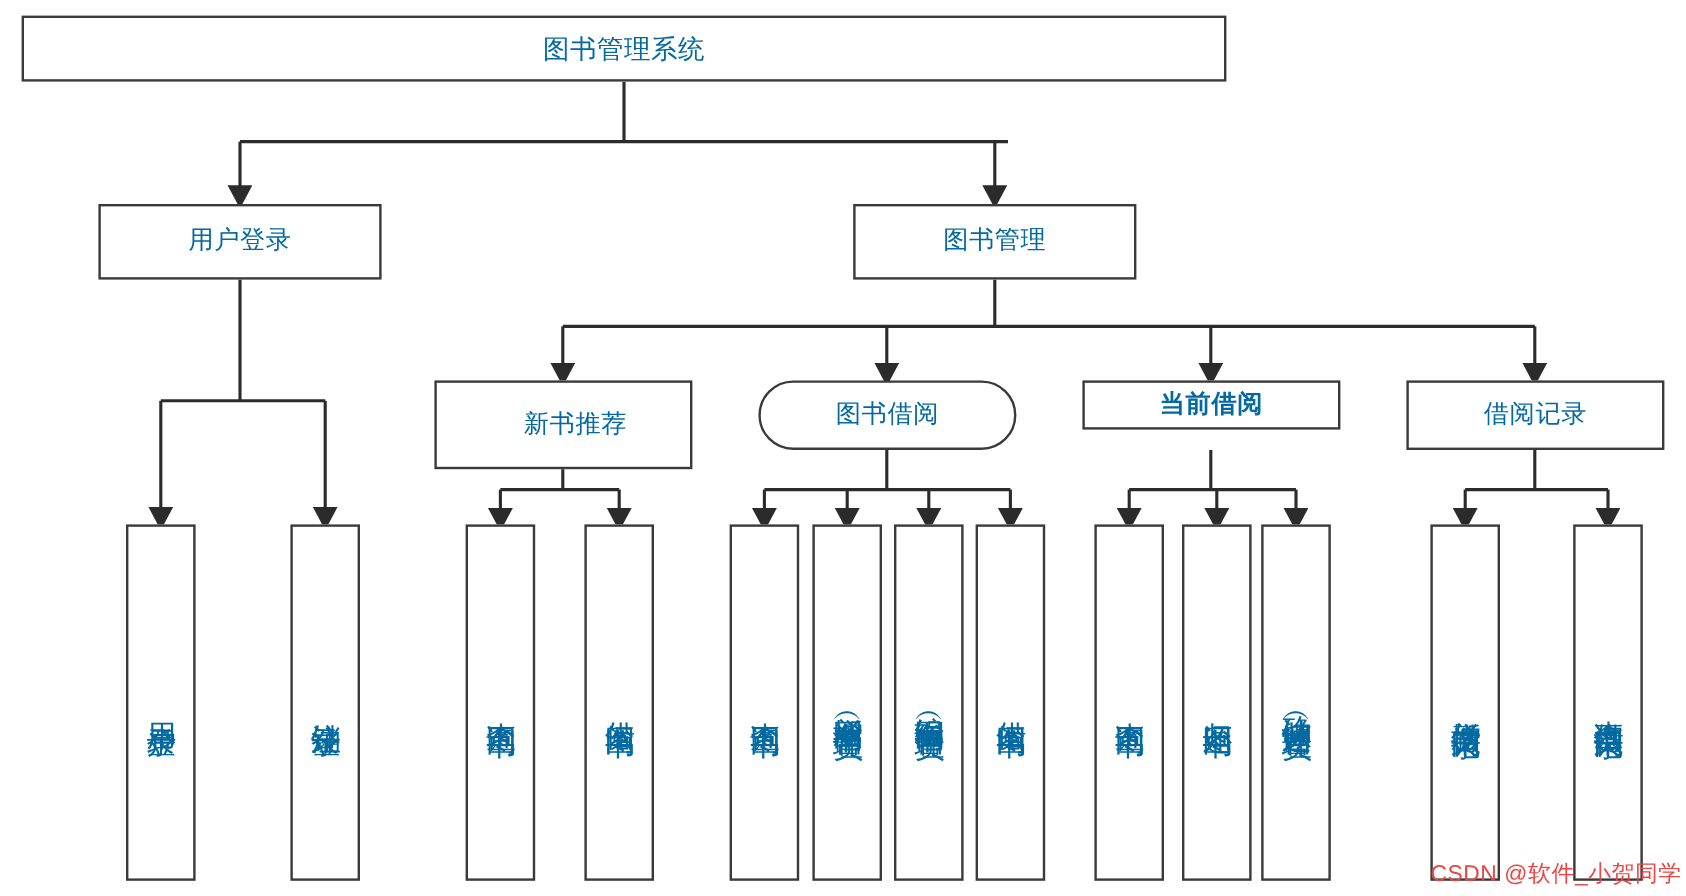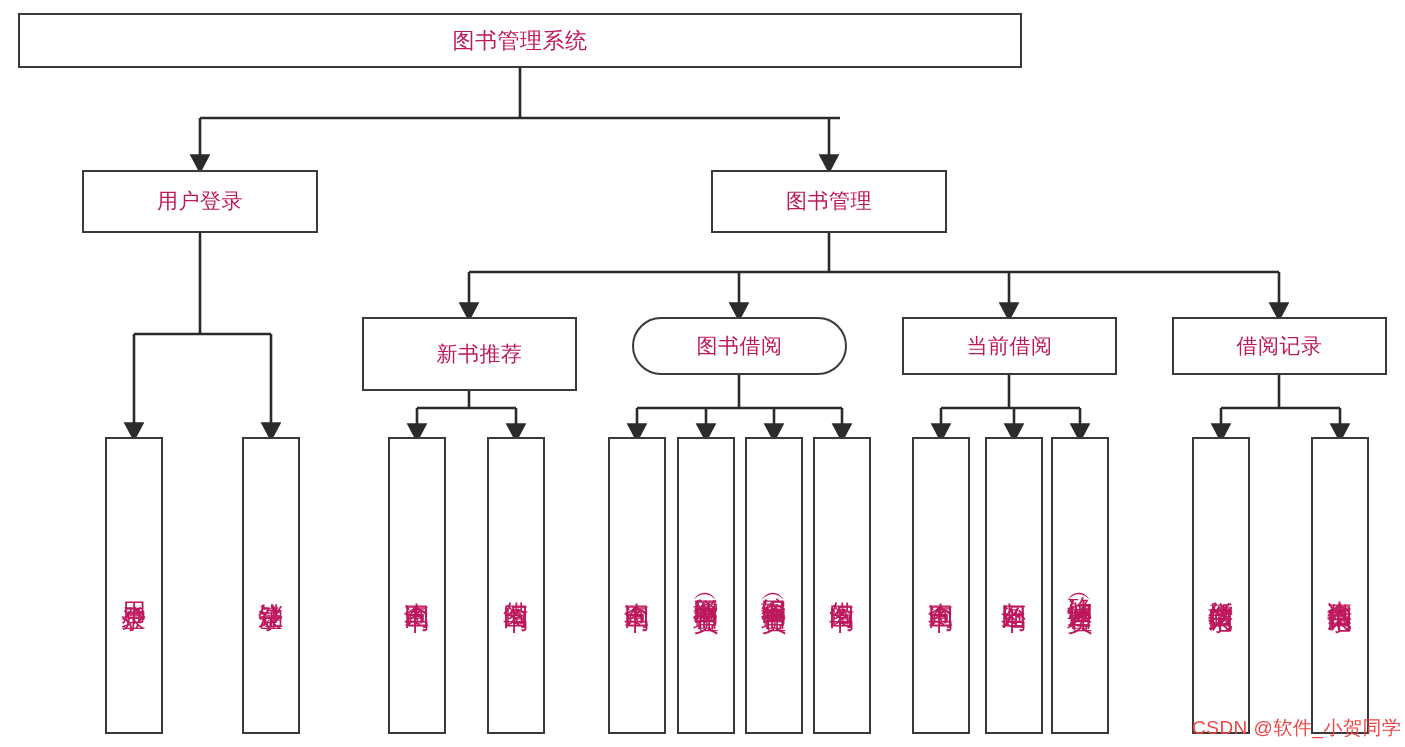--- a/index.html
+++ b/index.html
@@ -32,21 +32,21 @@
     border: 2px solid #3a3a3a;
     display: flex;
     align-items: center;
     justify-content: center;
     color: #1d1d1d;
   }
   .node-label {
     display: block;
     text-align: center;
     line-height: 1.18;
-    color: #be185d;
+    color: #0369a1;
   }
   
   .node.horiz .node-label {
     font-size: 21px;
     letter-spacing: 0.5px;
     white-space: nowrap;
   }
   .node.root .node-label {
     font-size: 22px;
   }
@@ -139,21 +139,21 @@
   <div class="node horiz" style="left:711px; top:170px; width:236px; height:63px;">
     <span class="node-label">图书管理</span>
   </div>
 
   <div class="node horiz" style="left:362px; top:317px; width:215px; height:74px;padding-left:20px;">
     <span class="node-label">新书推荐</span>
   </div>
   <div class="node horiz" style="left:632px; top:317px; width:215px; height:58px;border-radius:29px;">
     <span class="node-label">图书借阅</span>
   </div>
-  <div class="node horiz" style="left:902px; top:317px; width:215px; height:58px;">
+  <div class="node horiz" style="left:902px; top:317px; width:215px; height:41px;font-weight:bold;">
     <span class="node-label">当前借阅</span>
   </div>
   <div class="node horiz" style="left:1172px; top:317px; width:215px; height:58px;align-items:center;">
     <span class="node-label">借阅记录</span>
   </div>
 
   <div class="node vert" style="left:105px; top:437px; width:58px; height:297px;">
     <span class="node-label">用户登录</span>
   </div>
   <div class="node vert" style="left:242px; top:437px; width:58px; height:297px;">

